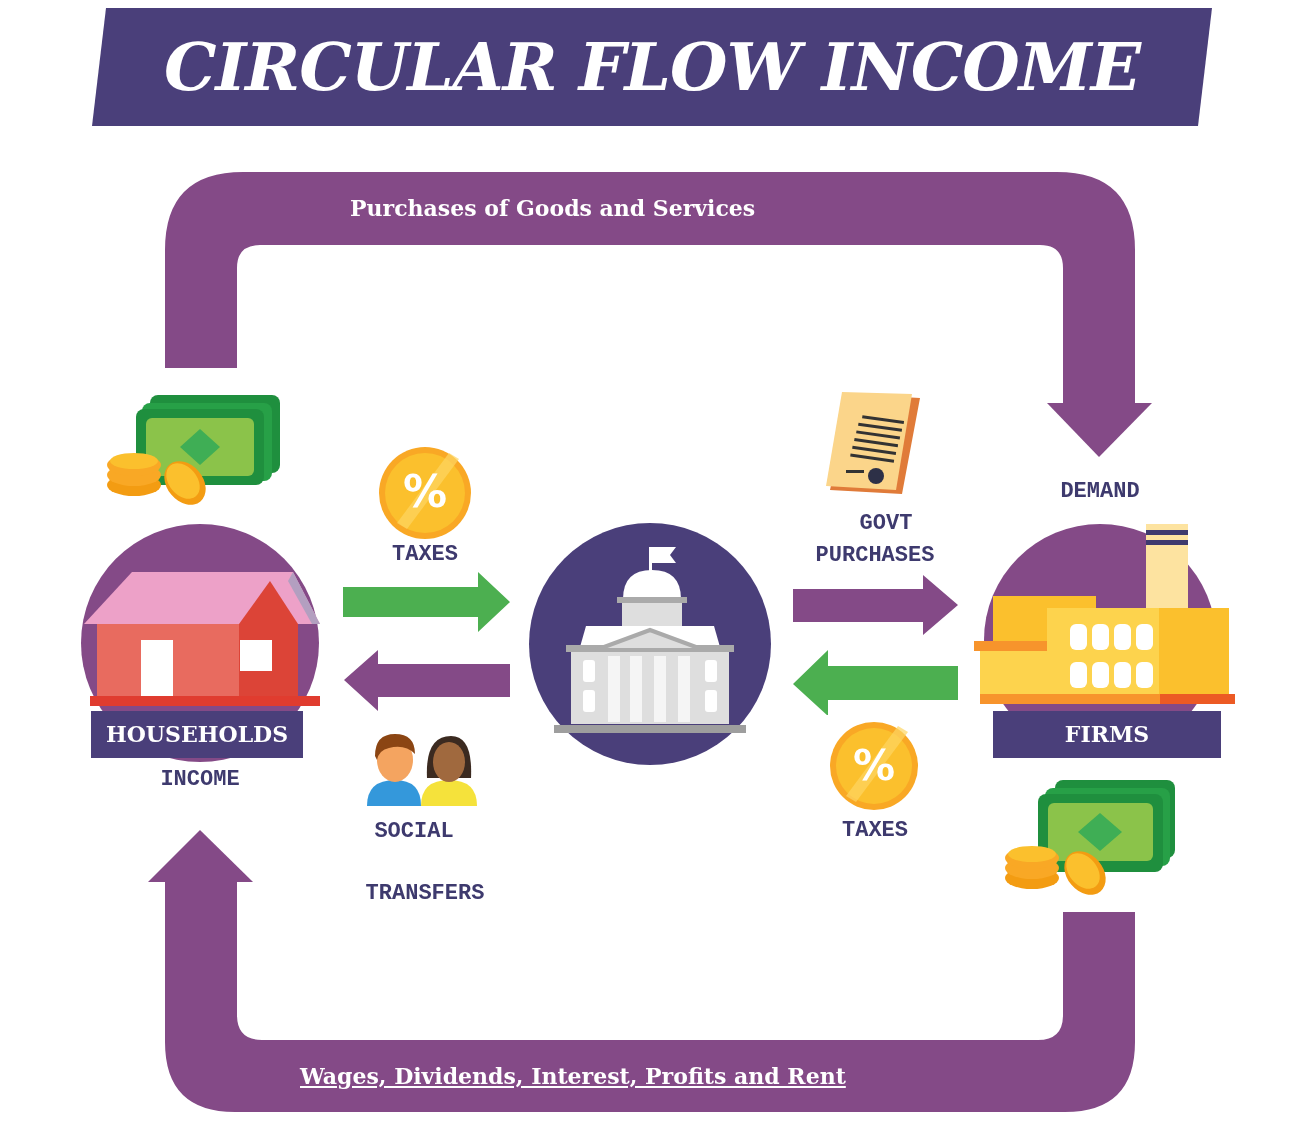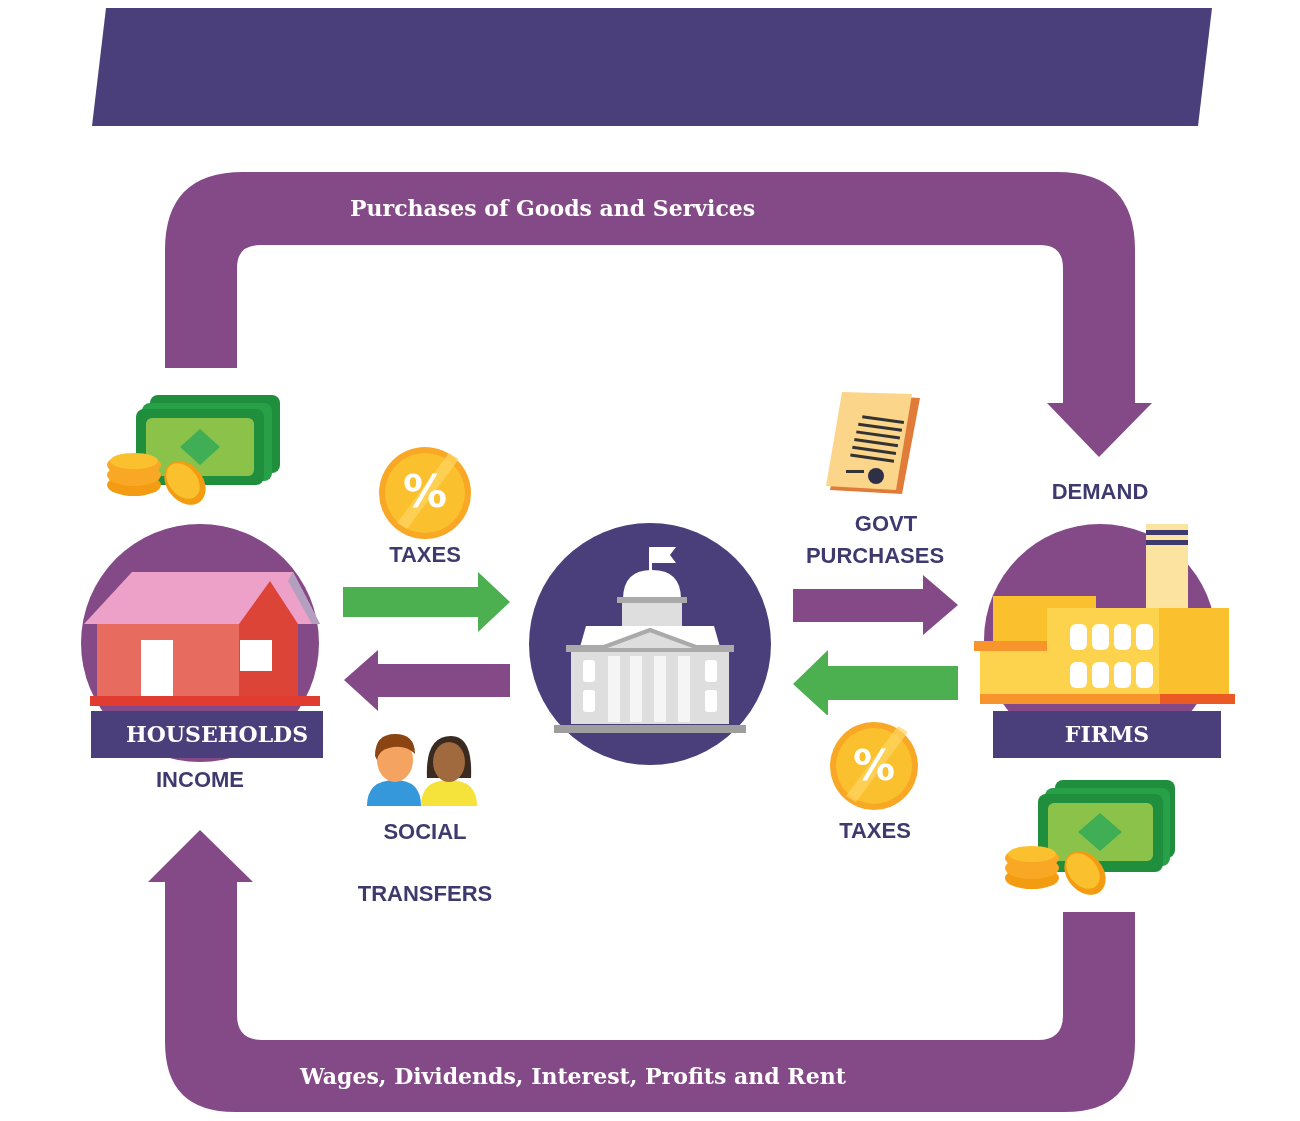--- a/index.html
+++ b/index.html
@@ -1,46 +1,47 @@
 <!DOCTYPE html>
 <html><head>
 <meta charset="utf-8">
 <style>
   html, body { margin:0; padding:0; background:#ffffff; }
   body { width:1300px; height:1121px; position:relative; overflow:hidden; font-family:"DejaVu Serif", serif; }
   .abs { position:absolute; }
   .title-banner { left:92px; top:8px; width:1120px; height:118px; }
   .title-text { position:absolute; left:0; top:24px; width:1120px; text-align:center; color:#ffffff; font-family:"DejaVu Serif", serif; font-weight:bold; font-style:italic; font-size:66px; letter-spacing:-1px; line-height:70px; }
   .loop-label { color:#ffffff; font-family:"DejaVu Serif", serif; font-weight:bold; font-size:22px; text-align:left; white-space:nowrap; }
-  .dark-label { color:#3e3a6e; font-family:Liberation Sans, sans-serif; font-weight:bold; font-size:22px; text-align:center; line-height:31px; white-space:nowrap; }
+  .dark-label { color:#3e3a6e; font-family:Liberation Mono, monospace; font-weight:bold; font-size:22px; text-align:center; line-height:31px; white-space:nowrap; }
   .plate { background:#4a3f7a; color:#ffffff; font-family:"DejaVu Serif", serif; font-weight:bold; font-size:22px; text-align:center; }
   svg { display:block; }
 </style>
 </head>
 <body>
 
 <div class="abs title-banner">
   <svg width="1120" height="118">
     <polygon points="14,0 1120,0 1106,118 0,118" fill="#4a3f7a"></polygon>
   </svg>
+  <div class="title-text">CIRCULAR FLOW INCOME</div>
 </div>
 
 <svg class="abs" style="left:0;top:0;" width="1300" height="1121">
 
   <path d="M165,368 L165,250 Q165,172 243,172 L1057,172 Q1135,172 1135,250 L1135,405 L1063,405 L1063,268 Q1063,245 1040,245 L260,245 Q237,245 237,268 L237,368 Z" fill="#844a87"></path>
 
   <polygon points="1047,403 1152,403 1099,457" fill="#844a87"></polygon>
 
   <path d="M165,880 L165,1042 Q165,1112 235,1112 L1065,1112 Q1135,1112 1135,1042 L1135,912 L1063,912 L1063,1015 Q1063,1040 1038,1040 L262,1040 Q237,1040 237,1015 L237,880 Z" fill="#844a87"></path>
 
   <polygon points="148,882 253,882 200,830" fill="#844a87"></polygon>
 </svg>
 
 <div class="abs loop-label" style="left:350px;top:195px;width:600px;">Purchases of Goods and Services</div>
-<div class="abs loop-label" style="left:300px;top:1063px;width:700px;">Wages, Dividends, Interest, Profits and Rent</div>
+<div class="abs loop-label" style="left:300px;top:1063px;width:700px;text-decoration:underline;">Wages, Dividends, Interest, Profits and Rent</div>
 
 <div class="abs dark-label" style="left:1010px;top:476px;width:180px;">DEMAND</div>
 <div class="abs dark-label" style="left:110px;top:764px;width:180px;">INCOME</div>
 
 <div class="abs" style="left:100px;top:385px;">
   <svg width="190" height="125">
     <rect x="50" y="10" width="130" height="78" rx="8" fill="#1f8f3e"></rect>
     <rect x="42" y="18" width="130" height="78" rx="8" fill="#27a047"></rect>
     <rect x="36" y="24" width="128" height="76" rx="8" fill="#1f8f3e"></rect>
     <rect x="46" y="33" width="108" height="58" rx="6" fill="#8bc34a"></rect>
@@ -75,21 +76,21 @@
     <circle cx="120" cy="120" r="119" fill="#844a87"></circle>
     <polygon points="4,101 52,49 213,49 240,101" fill="#eda1c8"></polygon>
     <polygon points="213,49 240,101 232,101 208,58" fill="#b39fc0"></polygon>
     <rect x="17" y="101" width="142" height="72" fill="#e86b5f"></rect>
     <polygon points="159,101 159,173 218,173 218,101 190,58" fill="#dc4437"></polygon>
     <rect x="61" y="117" width="32" height="56" fill="#ffffff"></rect>
     <rect x="160" y="117" width="32" height="31" fill="#ffffff"></rect>
     <rect x="10" y="173" width="232" height="10" fill="#e03c2f"></rect>
   </svg>
 </div>
-<div class="abs plate" style="left:91px;top:711px;width:212px;height:47px;line-height:47px;padding-left:20px;">HOUSEHOLDS</div>
+<div class="abs plate" style="left:91px;top:711px;width:212px;height:47px;line-height:47px;">HOUSEHOLDS</div>
 
 <div class="abs" style="left:960px;top:520px;width:285px;height:240px;">
   <svg width="285" height="240">
     <circle cx="140" cy="120" r="116" fill="#844a87"></circle>
     <rect x="186" y="4" width="22" height="90" fill="#fde3a0"></rect>
     <rect x="186" y="10" width="22" height="5" fill="#3e3a6e"></rect>
     <rect x="186" y="20" width="22" height="5" fill="#3e3a6e"></rect>
     <rect x="204" y="4" width="24" height="90" fill="#fde3a0"></rect>
     <rect x="204" y="10" width="24" height="5" fill="#3e3a6e"></rect>
     <rect x="204" y="20" width="24" height="5" fill="#3e3a6e"></rect>
@@ -162,21 +163,21 @@
 <div class="abs" style="left:365px;top:728px;">
   <svg width="115" height="82">
     <path d="M2,78 Q2,52 30,52 Q56,52 56,78 Z" fill="#3498db"></path>
     <ellipse cx="30" cy="32" rx="18" ry="22" fill="#f4a460"></ellipse>
     <path d="M10,28 Q10,6 30,6 Q50,6 50,26 Q40,16 24,20 Q14,22 12,32 Z" fill="#8b4513"></path>
     <path d="M56,78 Q56,52 84,52 Q112,52 112,78 Z" fill="#f5e23b"></path>
     <path d="M62,50 Q60,8 86,8 Q108,8 106,50 Z" fill="#3b2a20"></path>
     <ellipse cx="84" cy="34" rx="16" ry="20" fill="#a0693e"></ellipse>
   </svg>
 </div>
-<div class="abs dark-label" style="left:325px;top:816px;width:200px;">SOCIAL</div>
+<div class="abs dark-label" style="left:314px;top:816px;width:200px;">SOCIAL</div>
 <div class="abs dark-label" style="left:325px;top:846px;width:200px;margin-top:32px;">TRANSFERS</div>
 
 <div class="abs" style="left:822px;top:390px;">
   <svg width="110" height="112">
     <polygon points="28,4 98,8 80,104 8,100" fill="#e07b39"></polygon>
     <polygon points="20,2 90,4 74,100 4,96" fill="#fbd58a"></polygon>
     <rect x="40" y="28" width="42" height="3" fill="#333333" transform="rotate(8 60 30)"></rect>
     <rect x="36" y="36" width="44" height="3" fill="#333333" transform="rotate(8 60 38)"></rect>
     <rect x="34" y="44" width="44" height="3" fill="#333333" transform="rotate(8 60 46)"></rect>
     <rect x="32" y="52" width="44" height="3" fill="#333333" transform="rotate(8 60 54)"></rect>

